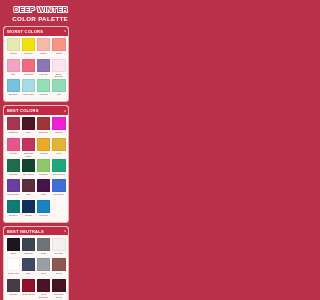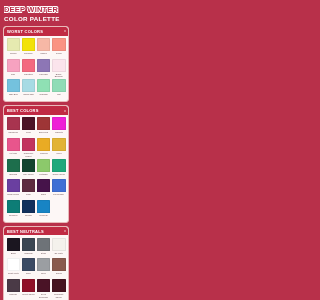--- a/index.html
+++ b/index.html
@@ -11,21 +11,21 @@
     position:relative;
   }
   .poster {
     width:72px; height:300px;
     background:#b8304a;
     padding:2px 2px 0 2px;
     display:flex; flex-direction:column;
     align-items:center;
   }
   
-  .title-block { width:100%; padding:4px 2px 3px; text-align:left; }
+  .title-block { width:100%; padding:4px 2px 3px; text-align:right; }
   .title-main {
     font-size:7.5px; font-weight:bold; letter-spacing:0.2px;
     color:#b8304a; line-height:8px;
     -webkit-text-stroke:0.7px #ffffff;
     paint-order:stroke fill;
     text-shadow:
       0.6px 0 0 #fff, -0.6px 0 0 #fff, 0 0.6px 0 #fff, 0 -0.6px 0 #fff,
       0.6px 0.6px 0 #fff, -0.6px 0.6px 0 #fff, 0.6px -0.6px 0 #fff, -0.6px -0.6px 0 #fff;
     text-transform:uppercase;
   }

